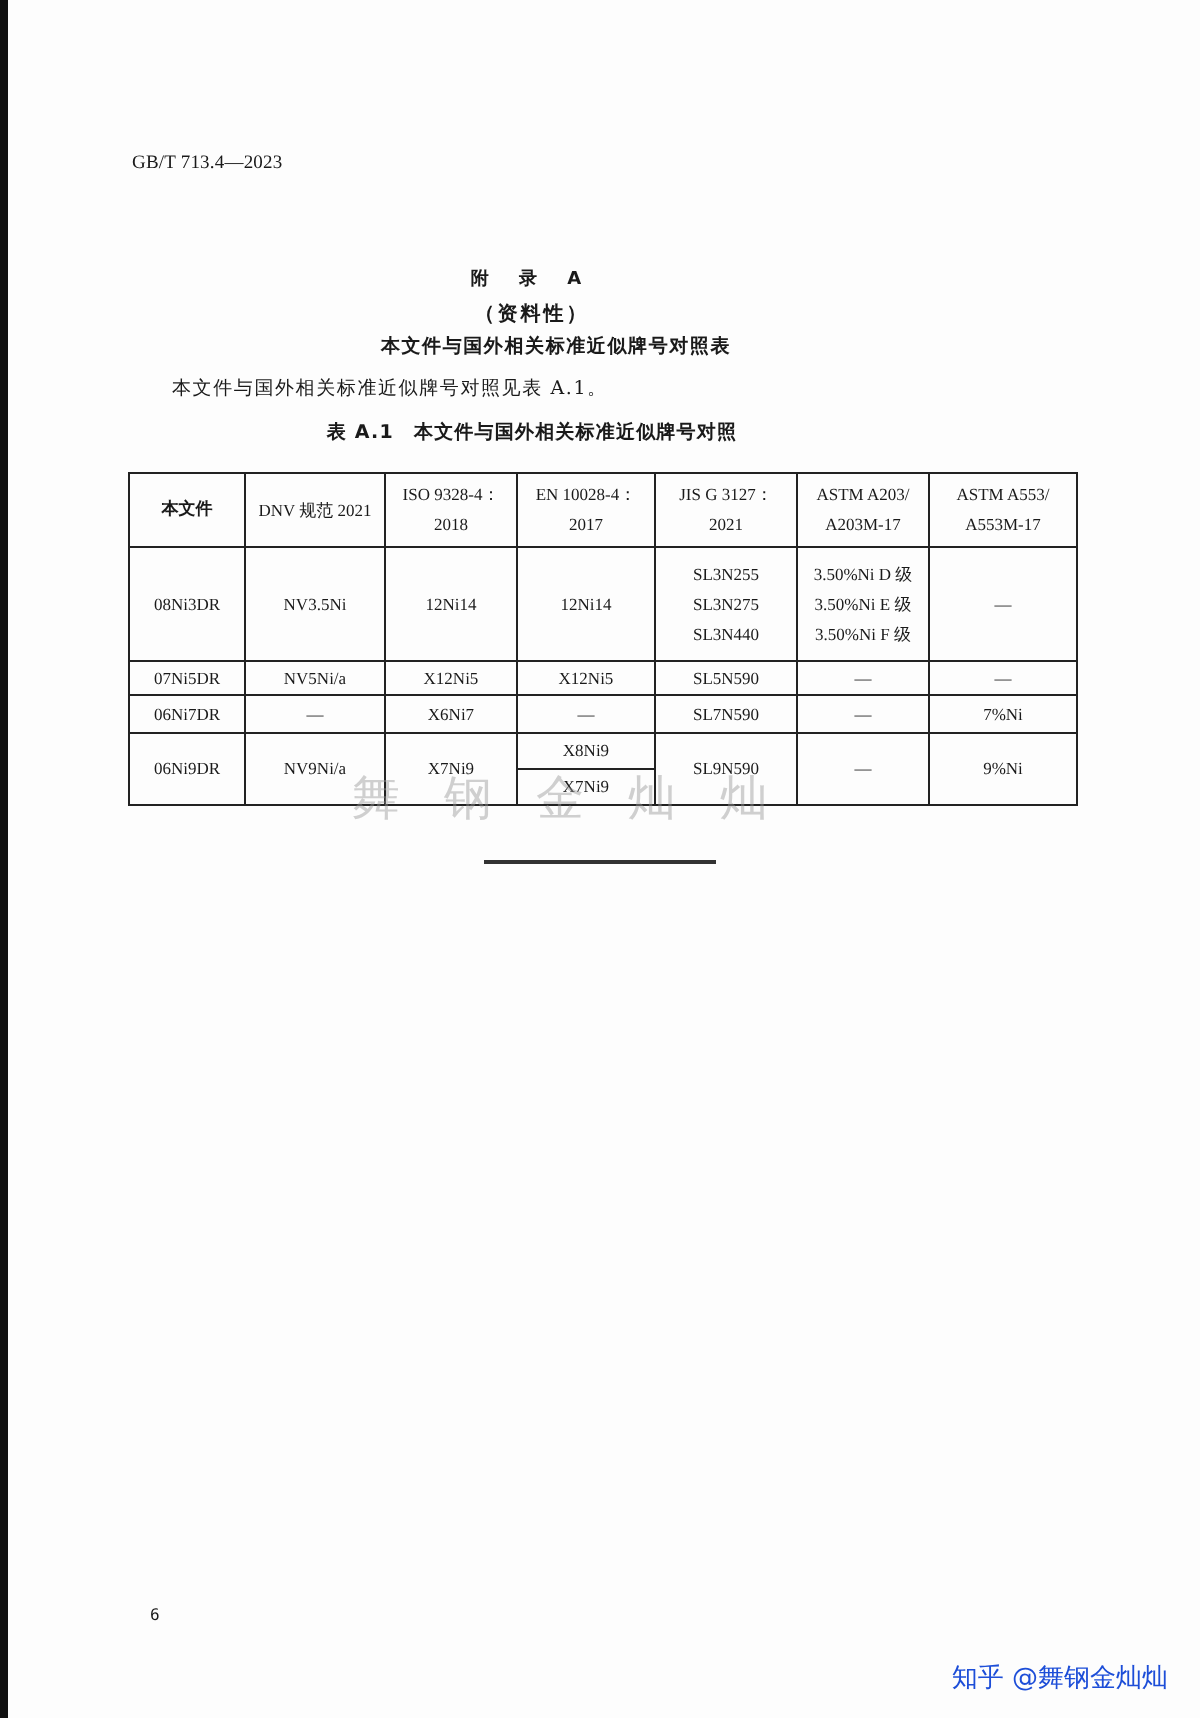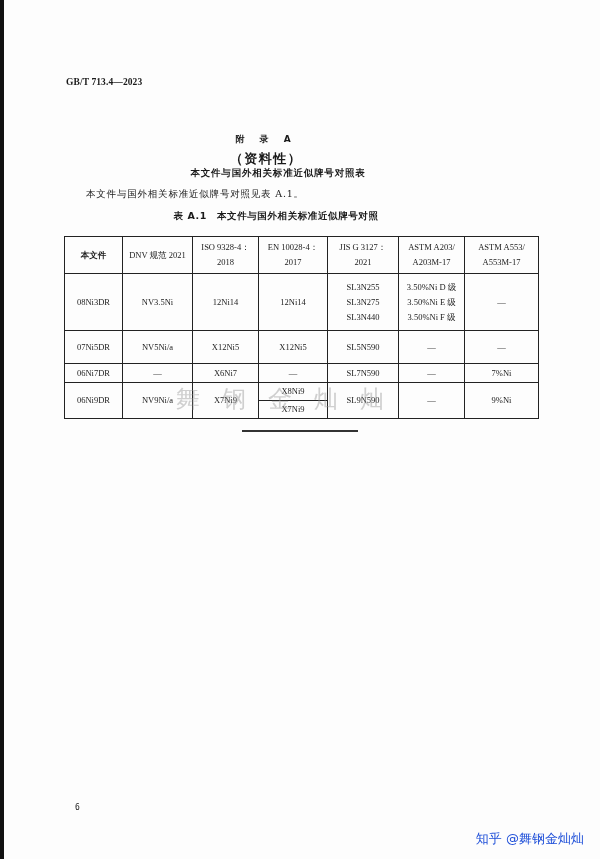--- a/index.html
+++ b/index.html
@@ -5,31 +5,31 @@
   html, body { margin: 0; padding: 0; }
   body {
     width: 600px; height: 859px; position: relative; overflow: hidden;
     background: #fdfdfd; color: #1a1a1a;
     font-family: "DejaVu Serif", "Liberation Serif", serif;
   }
   .left-bar { position: absolute; left: 0; top: 0; width: 4px; height: 859px; background: #111; }
   .std-code {
     position: absolute; left: 66px; top: 77px;
     font-family: "Liberation Serif", "DejaVu Serif", serif;
-    font-weight: bold; font-size: 9.5px; letter-spacing: 0.1px;
+    font-weight: normal; font-size: 9.5px; letter-spacing: 0.1px;
   }
   .center { position: absolute; left: 0; width: 532px; text-align: center; }
   .appx-title { top: 133px; font-family: "DejaVu Sans", sans-serif; font-weight: bold; font-size: 9px; letter-spacing: 6px; }
-  .appx-nature { top: 150px; font-family: "DejaVu Sans", sans-serif; font-weight: bold; font-size: 13px; letter-spacing: 1.5px; }
+  .appx-nature { top: 150px; font-family: "DejaVu Sans", sans-serif; font-weight: bold; font-size: 10px; letter-spacing: 1.5px; }
   .appx-heading { top: 167px; font-family: "DejaVu Sans", sans-serif; font-weight: bold; font-size: 9.5px; letter-spacing: 0.8px; padding-left: 12px; }
   .intro {
     position: absolute; left: 86px; top: 188px;
     font-family: "DejaVu Serif", serif; font-size: 9.5px; letter-spacing: 0.8px;
   }
-  .table-caption { top: 210px; font-family: "DejaVu Sans", sans-serif; font-weight: bold; font-size: 9.5px; letter-spacing: 0.6px; padding-left: 10px; }
+  .table-caption { top: 210px; font-family: "DejaVu Sans", sans-serif; font-weight: bold; font-size: 9.5px; letter-spacing: 0.6px; }
   .table-caption .num { margin-right: 10px; }
 
   table.cmp {
     position: absolute; left: 64px; top: 236px;
     border-collapse: collapse;
     font-family: "Liberation Serif", "DejaVu Serif", serif;
     font-size: 8.5px; color: #1a1a1a;
   }
   table.cmp td, table.cmp th {
     border: 1px solid #222; padding: 0; text-align: center; vertical-align: middle;
@@ -116,21 +116,21 @@
           <div>SL3N440</div>
     </td>
     <td class="multi">
       <div>3.50%Ni D 级</div>
           <div>3.50%Ni E 级</div>
           <div>3.50%Ni F 级</div>
     </td>
     <td>—</td>
   </tr>
 
-  <tr style="height:33px">
+  <tr style="height:17px">
     <td>07Ni5DR</td>
     <td>NV5Ni/a</td>
     <td>X12Ni5</td>
     <td>X12Ni5</td>
     <td>SL5N590</td>
     <td>—</td>
     <td>—</td>
   </tr>
 
   <tr style="height:19px">

